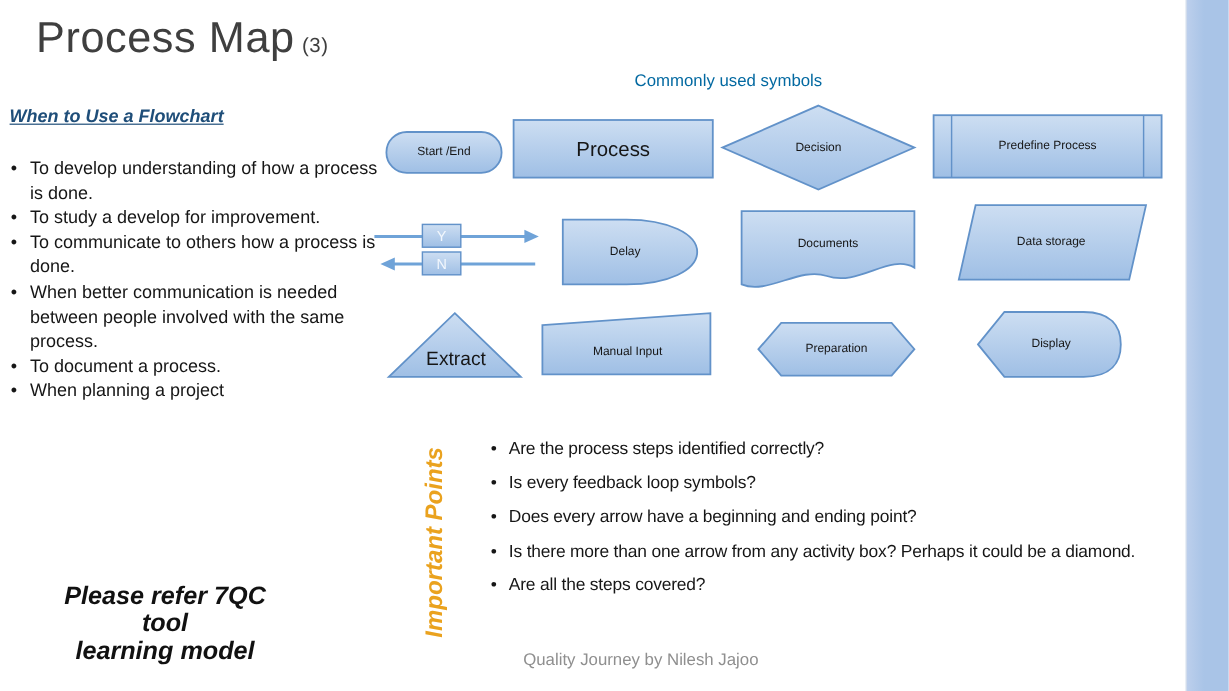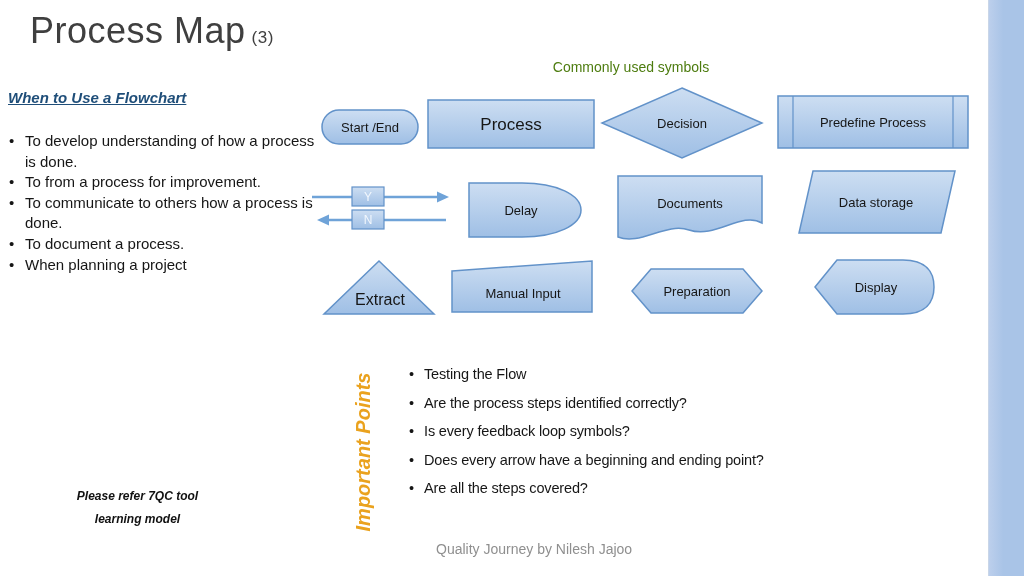--- a/index.html
+++ b/index.html
@@ -5,67 +5,68 @@
   html,body{margin:0;padding:0;background:#fff;}
   .slide{
     position:relative;width:1024px;height:576px;background:#ffffff;overflow:hidden;
     font-family:"Liberation Sans",sans-serif;color:#161616;
   }
   .abs{position:absolute;}
   
   .title{left:30px;top:10px;font-size:36px;color:#3f3f3f;letter-spacing:.5px;}
   .title-suffix{font-size:17px;margin-left:6px;color:#3f3f3f;}
   
-  .caption{left:631px;top:59px;transform:translateX(-50%);font-size:14px;color:#4d7c0f;white-space:nowrap;}
+  .caption{left:607px;top:59px;transform:translateX(-50%);font-size:14px;color:#0369a1;white-space:nowrap;}
   
   .heading{left:8px;top:89px;font-size:15px;font-weight:bold;font-style:italic;
            color:#1f4e79;text-decoration:underline;white-space:nowrap;}
   .use-list{left:6px;top:131px;width:312px;font-size:15px;line-height:20.6px;
             list-style:none;margin:0;padding:0;}
   .use-list li{position:relative;padding-left:19px;}
   .use-list li::before{content:"\2022";position:absolute;left:3px;top:0;}
   
   .imp-heading{left:363px;top:452px;transform:translate(-50%,-50%) rotate(-90deg);
                transform-origin:center;white-space:nowrap;font-size:20px;font-weight:bold;
                font-style:italic;color:#eaa21e;}
   .points-list{left:406px;top:366px;width:600px;font-size:14.5px;letter-spacing:-0.15px;
                list-style:none;margin:0;padding:0;}
   .points-list li{position:relative;padding-left:18px;margin-bottom:12.5px;white-space:nowrap;}
   .points-list li::before{content:"\2022";position:absolute;left:3px;top:0;}
   
-  .note{left:40px;top:485px;width:195px;text-align:center;font-size:12px;font-weight:bold;
+  .note{left:40px;top:485px;width:195px;text-align:center;font-size:21px;font-weight:bold;
         font-style:italic;line-height:23px;color:#111;}
   .footer{left:436px;top:541px;font-size:14px;color:#8f8f8f;white-space:nowrap;}
   
   .right-bar{left:988px;top:0;width:36px;height:576px;
              background:linear-gradient(to right,#bccfec 0%,#a9c4e7 40%,#a9c4e7 100%);
              border-left:1px solid #c9d6e8;}
   
   .shape-layer{left:0;top:0;width:1024px;height:576px;pointer-events:none;}
   
-  .sym-label{transform:translate(-50%,-50%);white-space:nowrap;font-size:13px;color:#161616;text-align:center;}
+  .sym-label{transform:translate(-50%,-50%);white-space:nowrap;font-size:10px;color:#161616;text-align:center;}
   .sym-label.big{font-size:17px;}
   .sym-label.small{font-size:12px;color:#f2f7fd;}
 </style>
 </head>
 <body>
 
 <div class="slide">
 
   <div class="abs title">
     <span>Process Map</span><span class="title-suffix">(3)</span>
   </div>
 
   <div class="abs caption">Commonly used symbols</div>
 
   <div class="abs heading">When to Use a Flowchart</div>
   <ul class="abs use-list">
     <li>To develop understanding of how a process is done.</li>
-    <li>To from a process for improvement.</li>
+    <li>To study a develop for improvement.</li>
     <li>To communicate to others how a process is done.</li>
+    <li>When better communication is needed between people involved with the same process.</li>
     <li>To document a process.</li>
     <li>When planning a project</li>
   </ul>
 
   <svg class="abs shape-layer" viewBox="0 0 1024 576">
     <defs>
       <linearGradient id="sg" x1="0" y1="0" x2="0" y2="1">
         <stop offset="0%" stop-color="#cddef2"></stop>
         <stop offset="100%" stop-color="#9fbfe5"></stop>
       </linearGradient>
@@ -104,24 +105,24 @@
   <div class="abs sym-label" style="left:521px;top:210px;">Delay</div>
   <div class="abs sym-label" style="left:690px;top:203px;">Documents</div>
   <div class="abs sym-label" style="left:876px;top:202px;">Data storage</div>
   <div class="abs sym-label" style="left:380px;top:300px;font-size:16px;">Extract</div>
   <div class="abs sym-label" style="left:523px;top:293px;">Manual Input</div>
   <div class="abs sym-label" style="left:697px;top:291px;">Preparation</div>
   <div class="abs sym-label" style="left:876px;top:287px;">Display</div>
 
   <div class="abs imp-heading">Important Points</div>
   <ul class="abs points-list">
-    <li>Testing the Flow</li>
     <li>Are the process steps identified correctly?</li>
     <li>Is every feedback loop symbols?</li>
     <li>Does every arrow have a beginning and ending point?</li>
+    <li>Is there more than one arrow from any activity box?  Perhaps it could be a diamond.</li>
     <li>Are all the steps covered?</li>
   </ul>
 
   <div class="abs note">
     <div>Please refer 7QC tool</div>
     <div>learning model</div>
   </div>
 
   <div class="abs footer">Quality Journey by Nilesh Jajoo</div>
 

